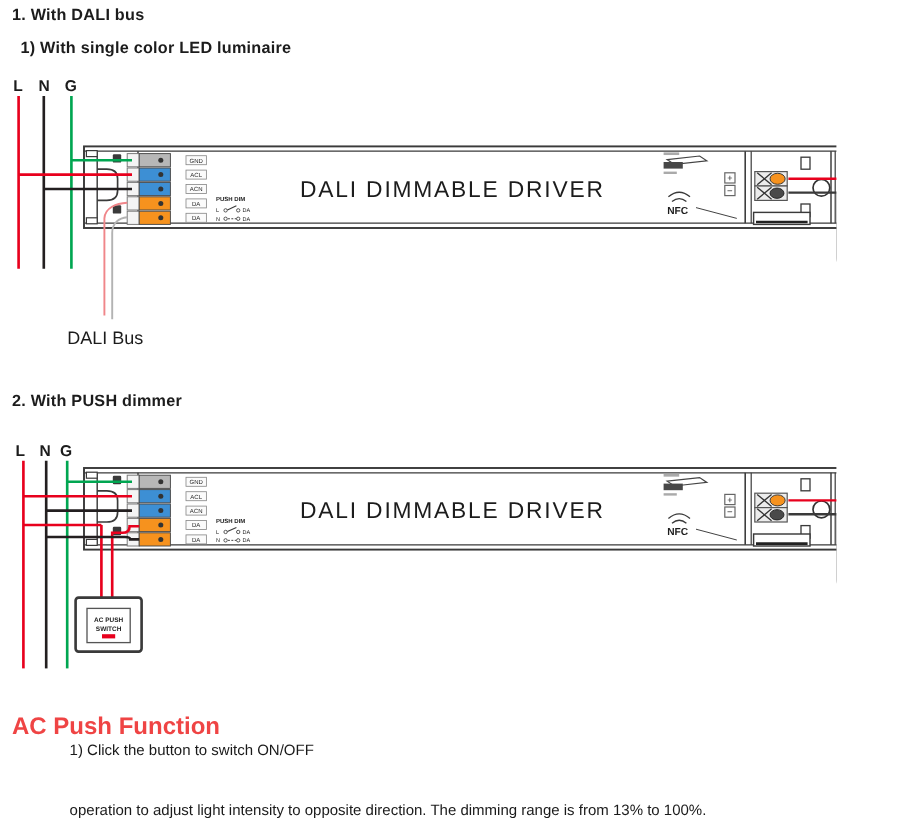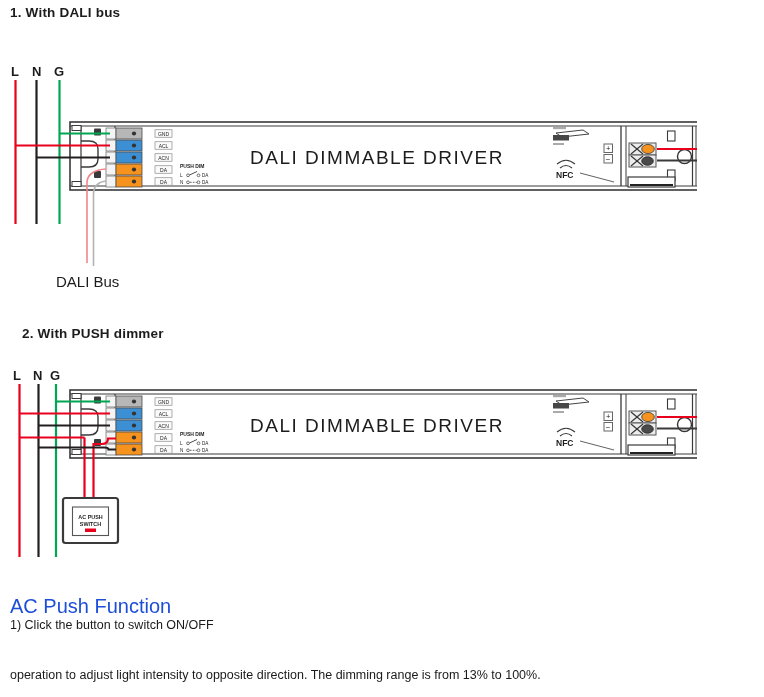--- a/index.html
+++ b/index.html
@@ -1,33 +1,34 @@
 <!DOCTYPE html>
 <html><head>
 <meta charset="utf-8">
 <style>
   html,body{margin:0;padding:0;background:#fff;}
   .page{position:relative;width:697px;height:697px;background:#fff;overflow:hidden;
         font-family:"Liberation Sans",sans-serif;color:#1a1a1a;}
   .txt{position:absolute;white-space:nowrap;}
   .s-title{font-size:13.5px;font-weight:600;letter-spacing:.2px;color:#1c1c1c;}
-  .f-head{font-size:20px;font-weight:400;color:#1d4ed8;}
-  .f-line{font-size:12.5px;font-weight:500;color:#1a1a1a;}
+  .f-head{font-size:20px;font-weight:700;color:#ef4444;}
+  .f-line{font-size:12.5px;font-weight:500;color:#1a1a1a;margin-left:48px;}
   svg{position:absolute;left:0;}
   svg text{font-family:"Liberation Sans",sans-serif;fill:#1c1c1c;}
   .outline{fill:#fff;stroke:#3a3a3a;}
   .thin{stroke:#3a3a3a;fill:none;}
 </style>
 </head>
 <body>
 
 <div class="page">
 
   <div class="txt s-title" style="left:10px;top:5px">1. With DALI bus</div>
-  <div class="txt s-title" style="left:22px;top:326px">2. With PUSH dimmer</div>
+  <div class="txt s-title" style="left:17px;top:32px">1) With single color LED luminaire</div>
+  <div class="txt s-title" style="left:10px;top:326px">2. With PUSH dimmer</div>
 
   <svg style="top:60px" width="764" height="232" viewBox="0 60 764 232">
     <defs>
       <g id="driver-unit">
 
         <rect class="outline" x="70" y="122" width="630" height="68" stroke-width="1.6"></rect>
         <line class="thin" x1="70" y1="126" x2="700" y2="126" stroke-width="1"></line>
         <line class="thin" x1="70" y1="186" x2="700" y2="186" stroke-width="1"></line>
 
         <g>

